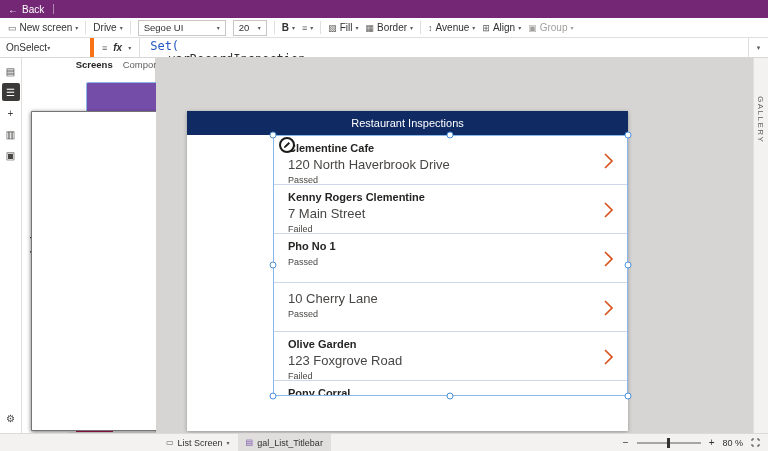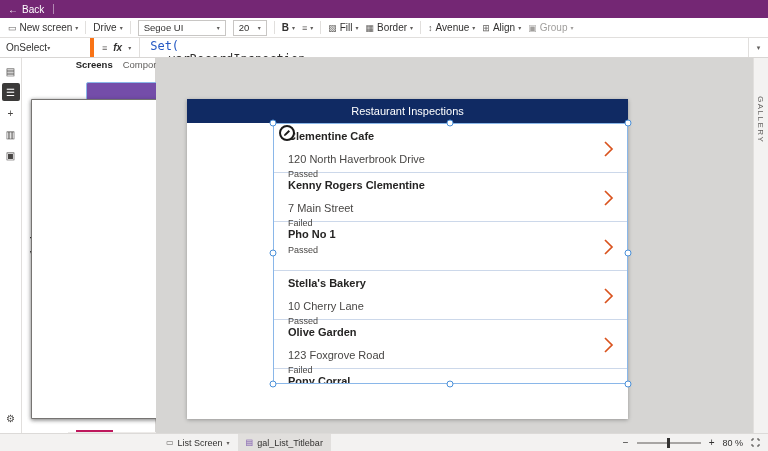--- a/index.html
+++ b/index.html
@@ -64,26 +64,26 @@
   .t-ico.label{color:#13a10e;font-size:9px;font-weight:bold}
   .t-ico.gallery{background:#744da9}
   .t-ico.button{background:#0f6cbd;border-radius:4px}
   .t-ico.form{background:#5c2d91}
   .t-ico.card{background:#fff;border:1px solid #8a8886;border-radius:1px}
   .t-label{overflow:hidden;text-overflow:ellipsis}
   .t-more{margin-left:auto;color:#484644;letter-spacing:1px}
 
   
   .canvas{flex:1;position:relative;background:#d6d5d3;overflow:hidden}
-  .screen{position:absolute;left:31px;top:41px;width:441px;height:320px;background:#fff;box-shadow:0 1px 4px rgba(0,0,0,.3)}
+  .screen{position:absolute;left:31px;top:53px;width:441px;height:320px;background:#fff;box-shadow:0 1px 4px rgba(0,0,0,.3)}
   .screen-header{height:24px;background:#102a63;color:#fff;display:flex;align-items:center;justify-content:center;font-size:11px}
   .gallery{position:absolute;left:86px;top:24px;width:355px;height:261px;overflow:hidden;border:1px solid #8ab7e9;background:#fff}
   .g-row{height:49px;border-bottom:1px solid #ccd8ea;padding:6px 34px 0 14px;position:relative}
   .g-name{font-size:11px;font-weight:bold;color:#252423;line-height:13px;white-space:nowrap}
-  .g-addr{font-size:11px;color:#484644;line-height:12px;margin-top:10px;white-space:nowrap}
+  .g-addr{font-size:13px;color:#484644;line-height:12px;margin-top:4px;white-space:nowrap}
   .g-status{font-size:9px;color:#484644;line-height:12px;margin-top:3px}
   .g-chev{position:absolute;right:13px;top:16px}
   .handle{position:absolute;width:7px;height:7px;background:#fff;border:1px solid #4a90d9;border-radius:50%;transform:translate(-50%,-50%);z-index:4}
   .pencil{position:absolute;left:92px;top:26px;width:16px;height:16px;border:2px solid #1b1a19;border-radius:50%;background:#fff;z-index:5;display:flex;align-items:center;justify-content:center}
 
   .right-rail{width:15px;background:#f3f2f1;border-left:1px solid #e1dfdd;position:relative}
   .rail-label{writing-mode:vertical-rl;font-size:8px;letter-spacing:1.5px;color:#605e5c;position:absolute;top:38px;left:2px}
 
   
   .statusbar{position:absolute;left:0;right:0;bottom:0;height:18px;background:#f3f2f1;border-top:1px solid #dcdad8;display:flex;align-items:center;font-size:9px;color:#323130}
@@ -298,21 +298,20 @@
               </svg></div>
           </div>
           <div class="g-row">
             <div class="g-name">Pho No 1</div>
             <div class="g-status">Passed</div>
             <div class="g-chev"><svg width="11" height="18" viewBox="0 0 11 18">
                 <path d="M2 2 L9 9 L2 16" fill="none" stroke="#d9531e" stroke-width="1.7"></path>
               </svg></div>
           </div>
           <div class="g-row">
-            <div class="g-name">Stella's Bakery</div>
             <div class="g-addr">10 Cherry Lane</div>
             <div class="g-status">Passed</div>
             <div class="g-chev"><svg width="11" height="18" viewBox="0 0 11 18">
                 <path d="M2 2 L9 9 L2 16" fill="none" stroke="#d9531e" stroke-width="1.7"></path>
               </svg></div>
           </div>
           <div class="g-row">
             <div class="g-name">Olive Garden</div>
             <div class="g-addr">123 Foxgrove Road</div>
             <div class="g-status">Failed</div>

